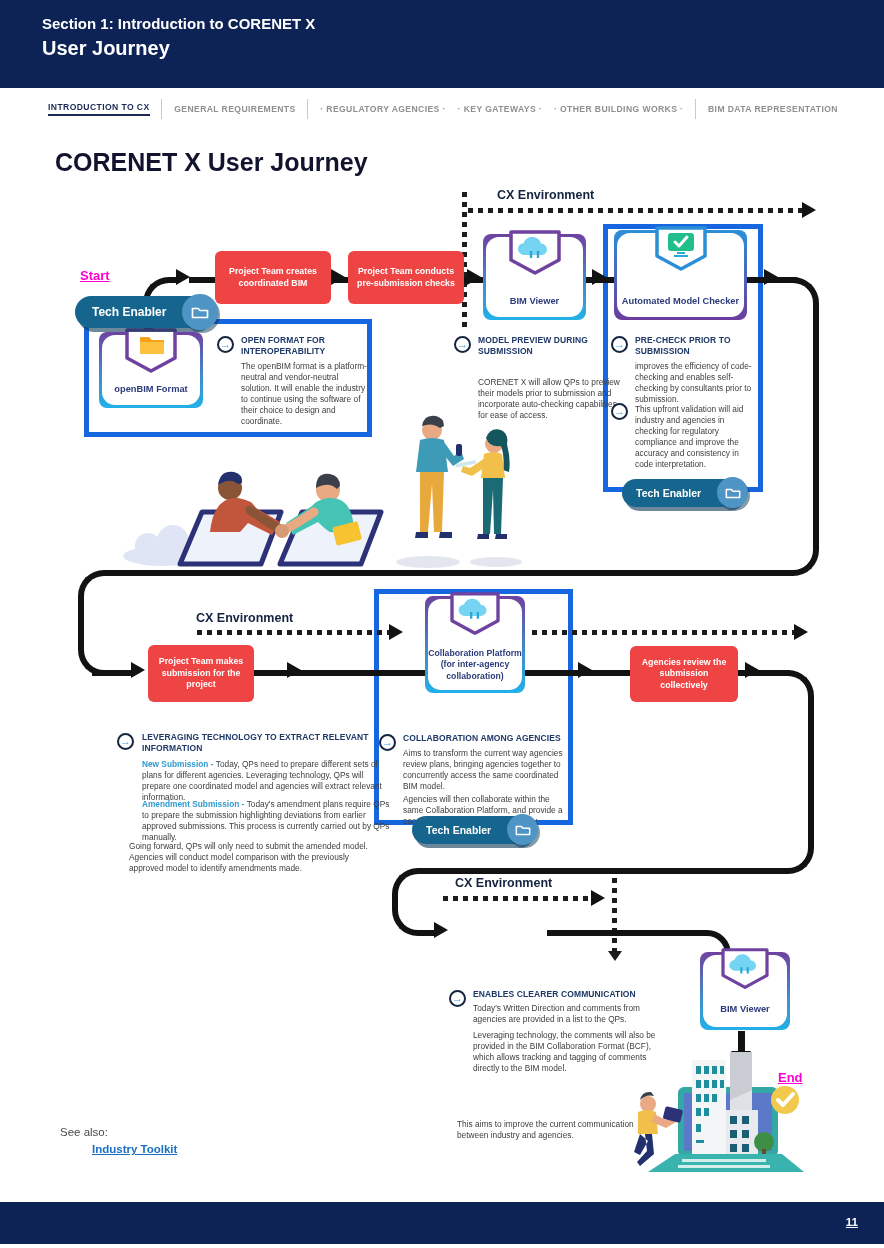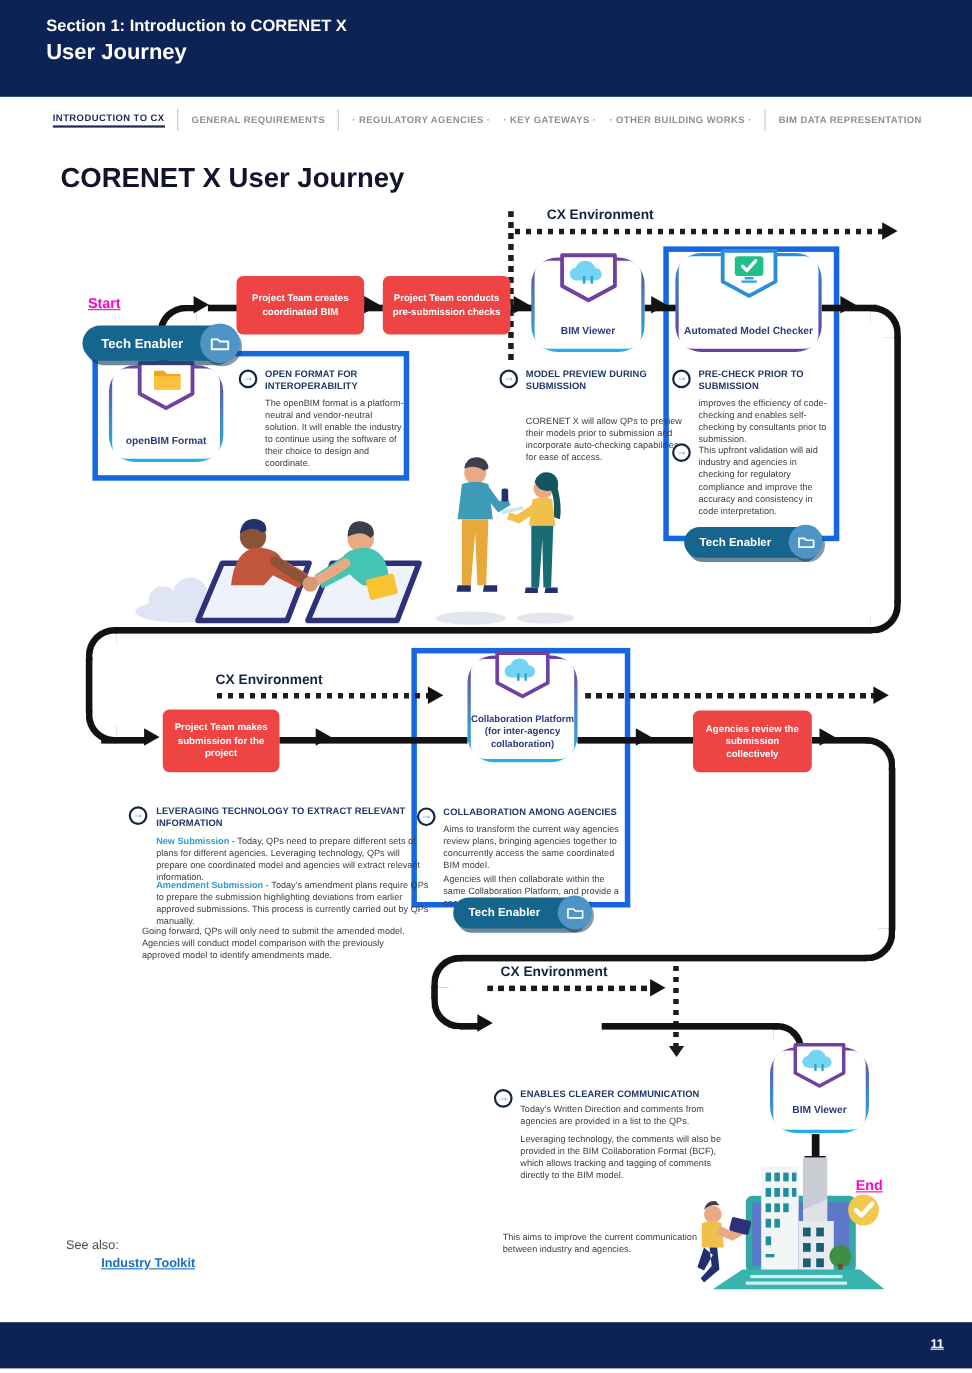--- a/index.html
+++ b/index.html
@@ -39,21 +39,21 @@
 
   .cx-label { font-size:12.5px; font-weight:800; color:#14233f; z-index:3; }
   .se-label { font-size:13px; font-weight:800; color:#ff00cd; text-decoration:underline; z-index:4; }
 
   .flowbox { background:#ef4444; color:#fff; border-radius:6px; display:flex; align-items:center; justify-content:center;
              text-align:center; font-weight:700; font-size:8.8px; line-height:1.3; padding:4px 7px; z-index:3; }
 
   .hl-rect { border:5px solid #1666e0; z-index:1; background:transparent; }
 
   
-  .node { border-radius:24px; padding:3px; z-index:3; }
+  .node { border-radius:8px; padding:3px; z-index:3; }
   .g-pc { background:linear-gradient(180deg,#6f42a0 0%,#3f8ecb 60%,#22b0e8 100%); }
   .g-bp { background:linear-gradient(180deg,#2b8fd8 0%,#6a3d9e 100%); }
   .node-body { background:#fff; border-radius:13px; width:100%; height:100%; display:flex; align-items:flex-end; justify-content:center; padding-bottom:10px; }
   .node-label { font-size:9.3px; font-weight:800; color:#2c3b7a; text-align:center; line-height:1.3; }
   .banner { position:absolute; top:-5px; left:50%; transform:translateX(-50%); z-index:4; }
 
   
   .pt { width:17px; height:17px; border:2px solid #15253f; border-radius:50%; background:#fff; display:flex; align-items:center; justify-content:center; z-index:4; }
   .pt span { color:#43a6e8; font-size:11px; font-weight:800; line-height:1; transform:translateY(-0.5px); }
   .co-h { font-size:8.5px; font-weight:800; color:#1e3868; line-height:1.3; z-index:4; letter-spacing:.1px; }
@@ -164,21 +164,21 @@
         <span>Tech Enabler</span>
       <span class="badge-circle">
         <svg width="18" height="14" viewBox="0 0 18 14">
             <path d="M1.5 3.5 h5.5 l2 2 h7.5 v7 h-15 z" fill="none" stroke="#fff" stroke-width="1.7" stroke-linejoin="round"></path>
           </svg>
       </span>
     </div>
   </div>
 
   <div class="abs hl-rect" style="left:84px;top:319px;width:288px;height:118px;"></div>
-  <div class="abs node g-pc" style="left:99px;top:332px;width:104px;height:88px;">
+  <div class="abs node g-pc" style="left:99px;top:332px;width:104px;height:76px;">
     <div class="node-body">
         <span class="node-label">openBIM Format</span>
       </div>
     <div class="banner">
       <svg width="56" height="48" viewBox="0 0 56 48">
         <path d="M4 3 h48 v28 l-24 13 l-24 -13 z" fill="#fff" stroke="#6f42a0" stroke-width="3.5" stroke-linejoin="round"></path>
         <path d="M17 10 h9 l3 3 h12 v14 h-24 z" fill="#f6a21d"></path>
         <path d="M17 15 h24 v12 h-24 z" fill="#fcc13e"></path>
       </svg>
     </div>

